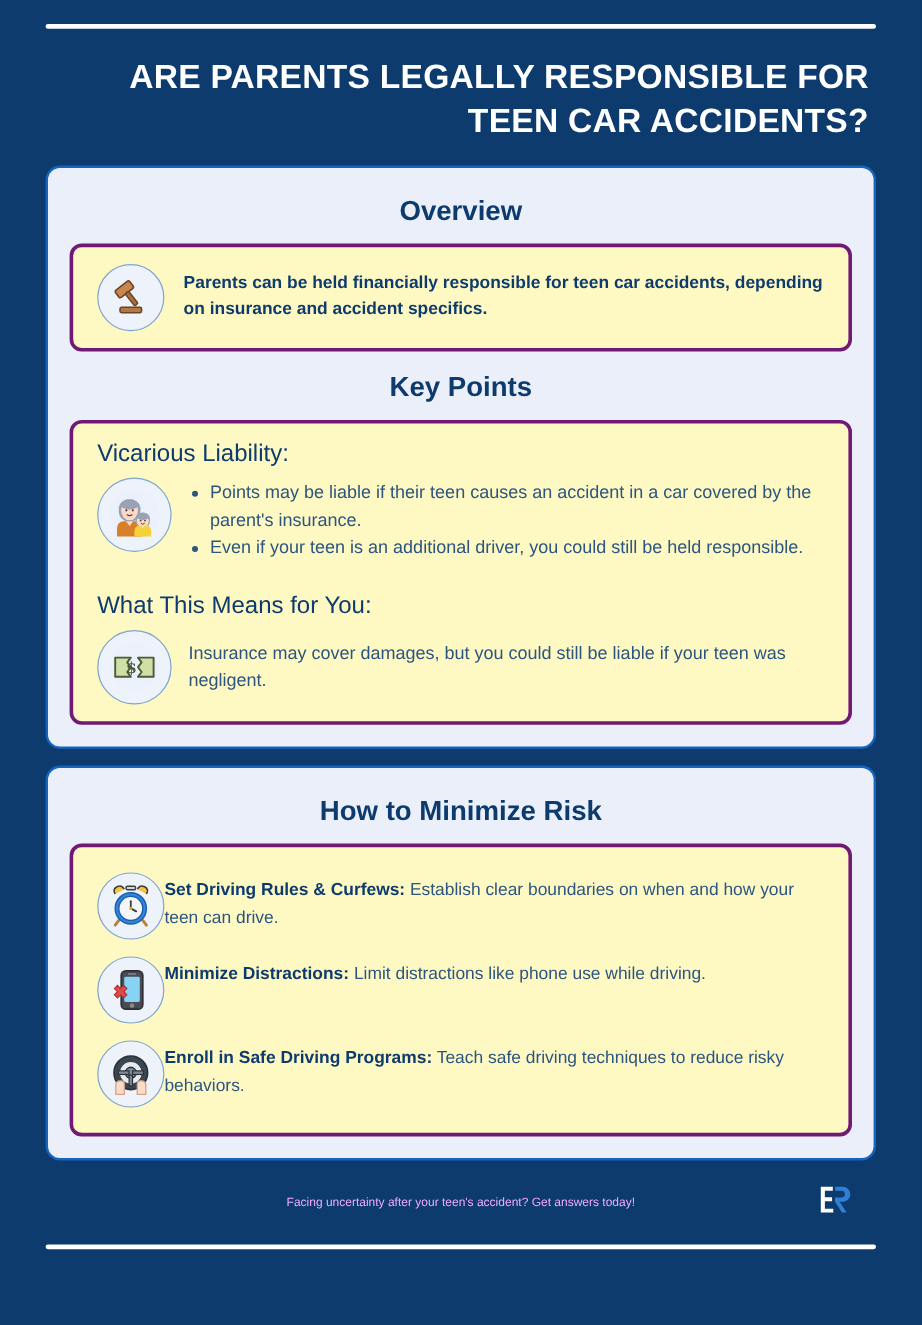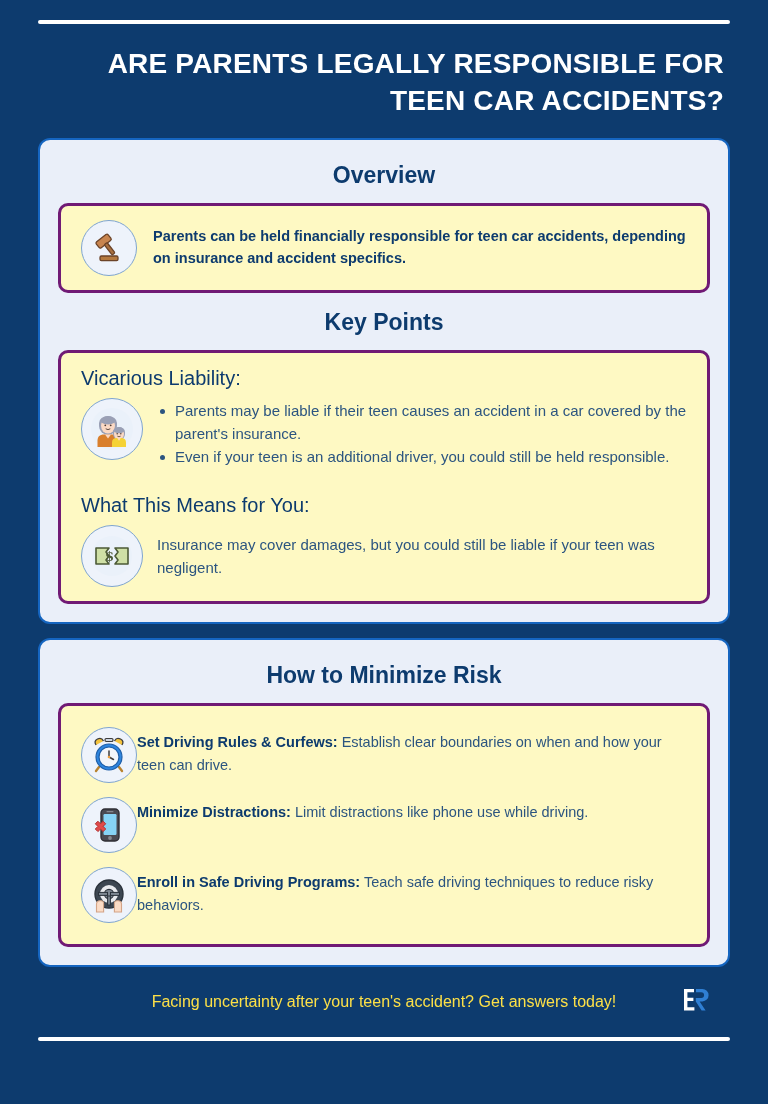--- a/index.html
+++ b/index.html
@@ -159,22 +159,22 @@
   .footer {
     display: flex;
     align-items: center;
     justify-content: center;
     gap: 0;
     margin-top: 14px;
     position: relative;
     height: 42px;
   }
   .footer-text {
-    font-size: 16px;
-    color: #fde047;
+    font-size: 10px;
+    color: #f0abfc;
     text-align: center;
   }
   .logo {
     position: absolute;
     right: 18px;
     top: 50%;
     transform: translateY(-50%);
     width: 34px;
     height: 34px;
   }
@@ -249,21 +249,21 @@
               <path d="M24 24.8 a5 4.6 0 0 1 10 0 q-2.5 1.5 -5 1.5 t-5 -1.5 z" fill="#9aa0b5"></path>
               <path d="M22 40 v-4.6 a4.6 4.6 0 0 1 4 -4.3 h6 a4.6 4.6 0 0 1 4 4.3 V40 z" fill="#f5d235"></path>
               <path d="M27.2 30.9 l1.8 2.8 l1.8 -2.8 z" fill="#fbd9c4"></path>
               <circle cx="27.2" cy="26.8" r="0.75" fill="#4a3b35"></circle>
               <circle cx="30.8" cy="26.8" r="0.75" fill="#4a3b35"></circle>
               <path d="M27.7 29.4 q1.3 1 2.6 0" stroke="#4a3b35" stroke-width="0.8" fill="none" stroke-linecap="round"></path>
             </g>
           </svg>
         </span>
         <ul class="kp-bullets">
-          <li>Parents may be liable if their teen causes an accident in a car covered by the parent's insurance.</li>
+          <li>Points may be liable if their teen causes an accident in a car covered by the parent's insurance.</li>
           <li>Even if your teen is an additional driver, you could still be held responsible.</li>
         </ul>
       </div>
 
       <div class="kp-label second">What This Means for You:</div>
 
       <div class="kp-row centered">
         <span class="icon-circle lg">
           <svg width="42" height="42" viewBox="0 0 42 42">
             <circle cx="21" cy="21" r="20" fill="#eaf1fa"></circle>

